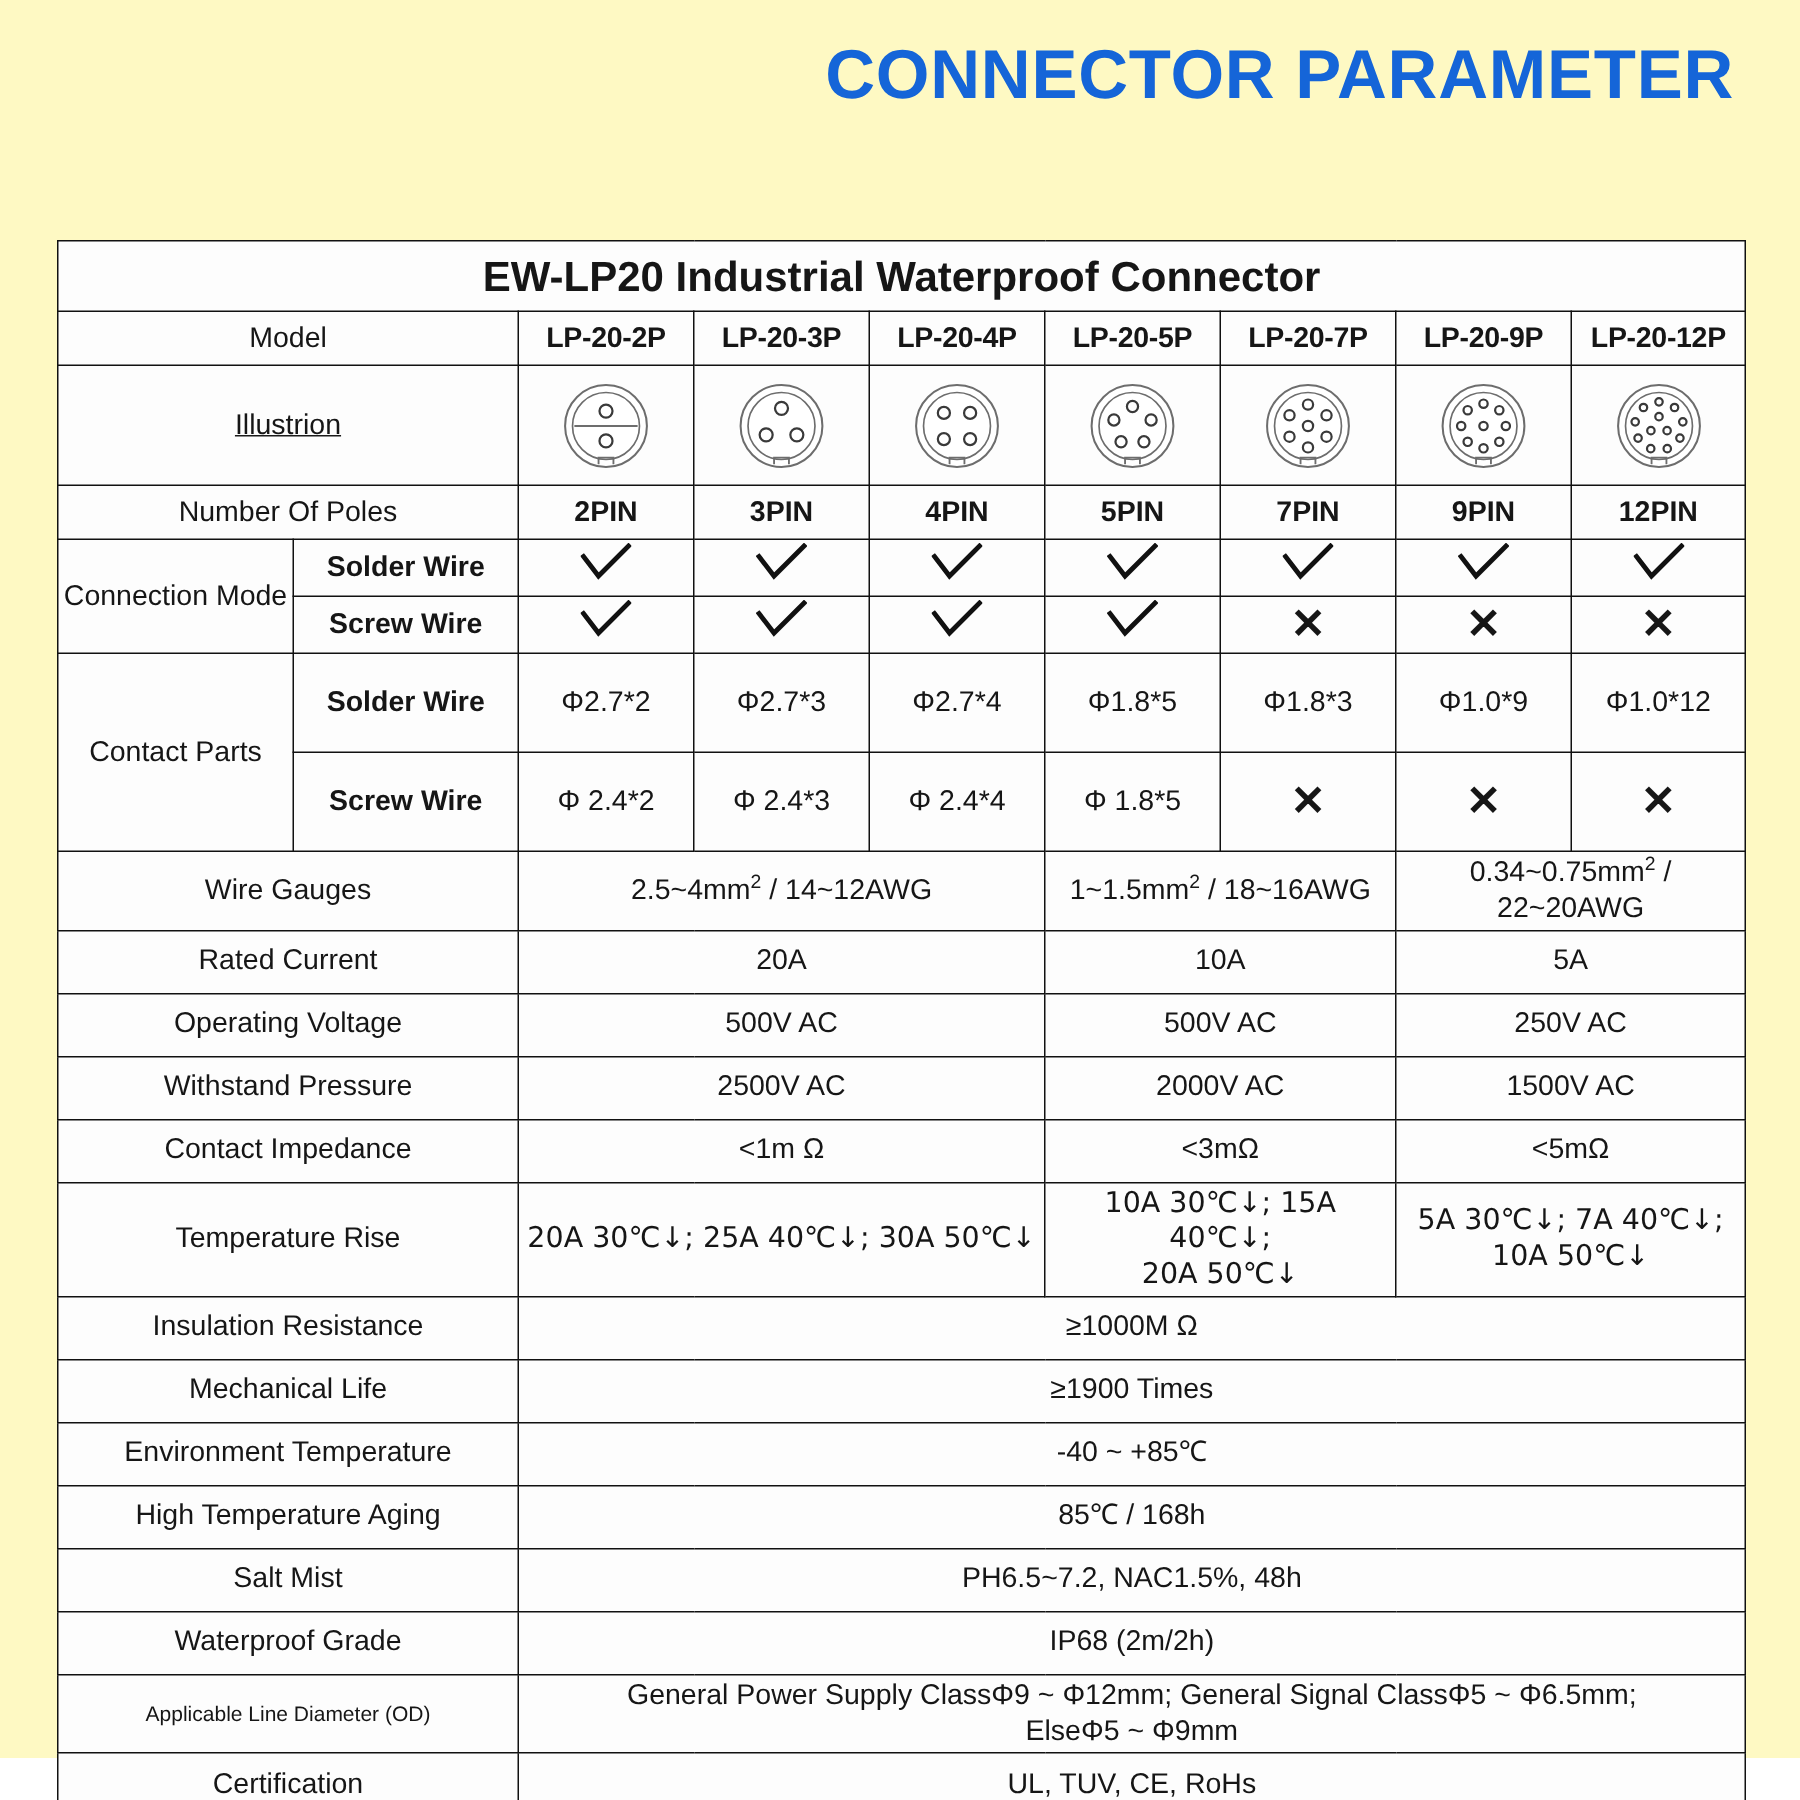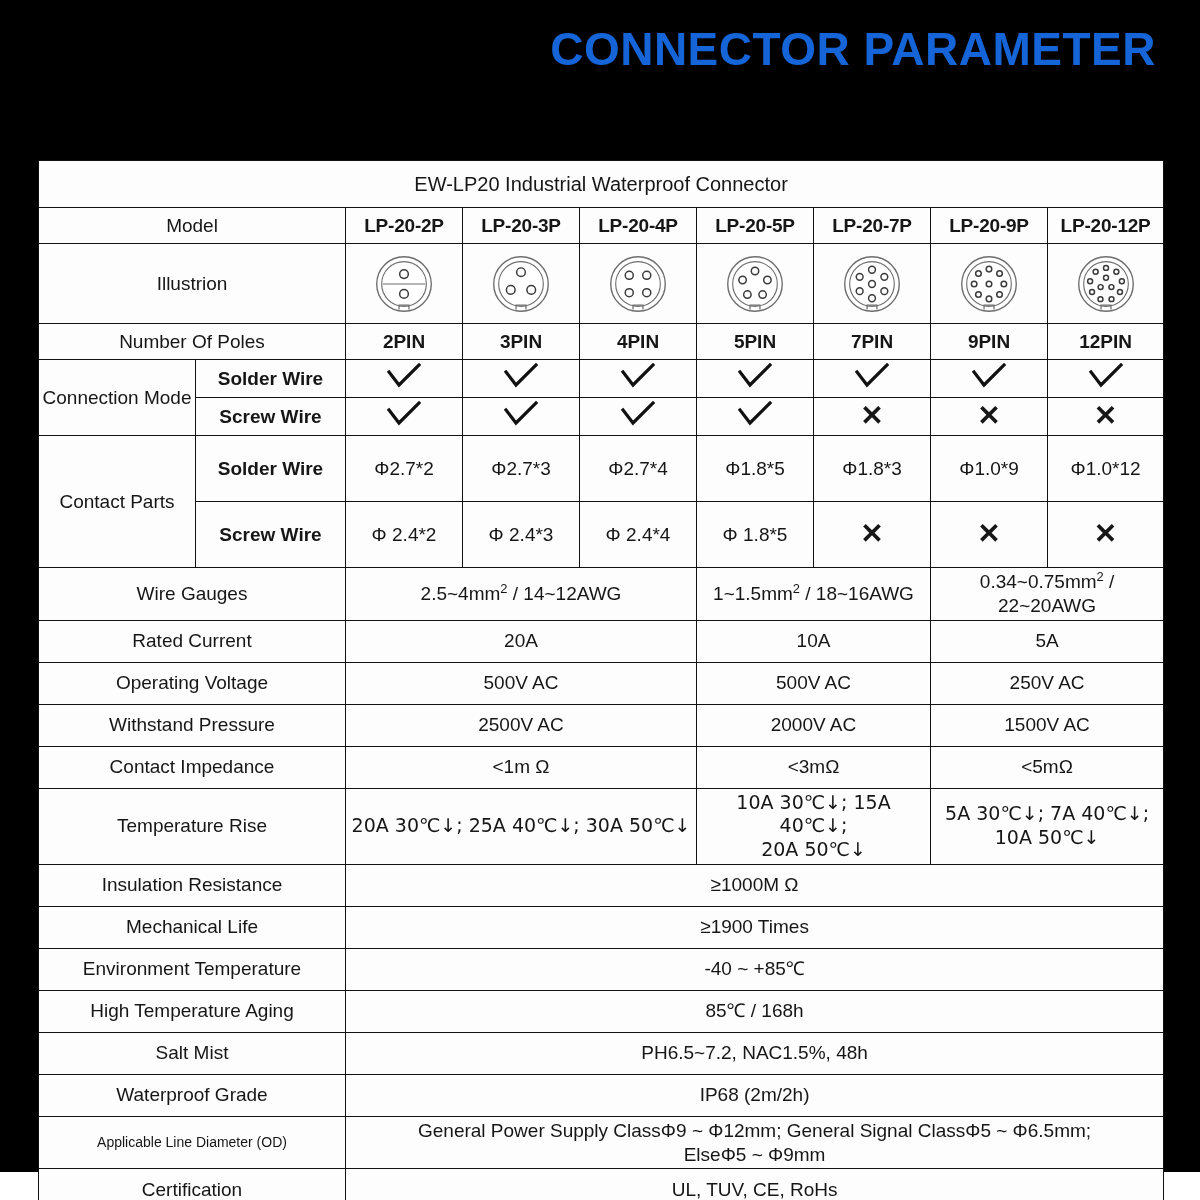--- a/index.html
+++ b/index.html
@@ -12,21 +12,21 @@
     height: 1200px;
     font-family: "Liberation Sans", sans-serif;
     color: #1a1a1a;
     overflow: hidden;
   }
 
   .page {
     position: relative;
     width: 1200px;
     height: 1172px;
-    background: #000000;
+    background: #fef9c3;
   }
 
   
   .title-bar {
     position: absolute;
     top: 22px;
     right: 44px;
     text-align: right;
   }
   .title-text {
@@ -53,22 +53,22 @@
     text-align: center;
     vertical-align: middle;
     font-size: 19px;
     color: #161616;
     padding: 2px 3px;
     line-height: 1.25;
     background: #fdfdfd;
   }
 
   .row-title td {
-    font-size: 20px;
-    font-weight: normal;
+    font-size: 28px;
+    font-weight: bold;
     height: 42px;
   }
   .label-cell {
     font-size: 20px;
   }
   .model-cell {
     font-weight: bold;
     font-size: 20px;
     letter-spacing: -0.2px;
   }
@@ -82,21 +82,21 @@
   }
   .small-val {
     font-size: 17px;
   }
   .xs-val {
     font-size: 14px;
     line-height: 1.25;
   }
 
   .h-model { height: 36px; }
-  .h-illus { height: 80px; }
+  .h-illus { height: 80px; text-decoration: underline; }
   .h-poles { height: 36px; }
   .h-mode  { height: 38px; }
   .h-contact { height: 66px; }
   .h-std { height: 42px; }
   .h-two { height: 48px; }
 
   sup {
     font-size: 0.68em;
     vertical-align: super;
     line-height: 0;

